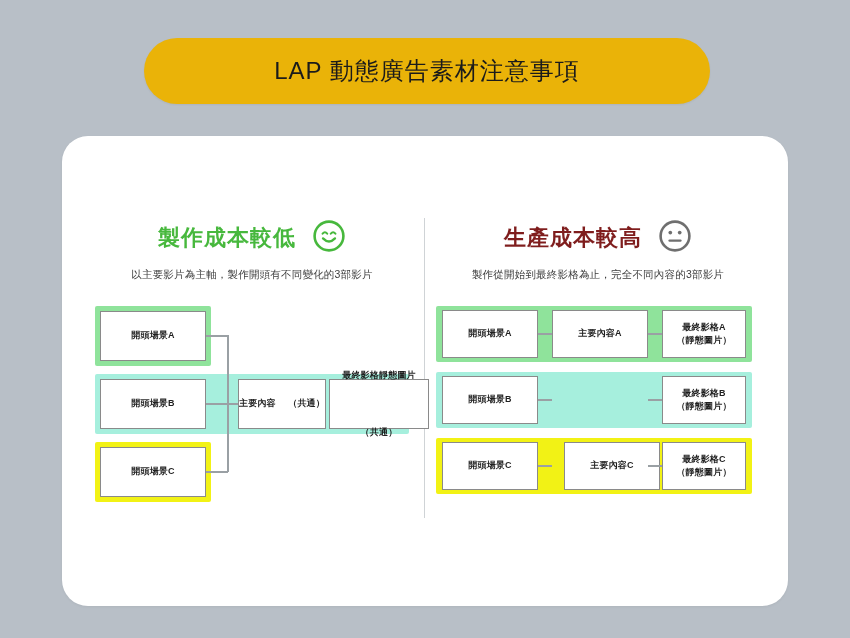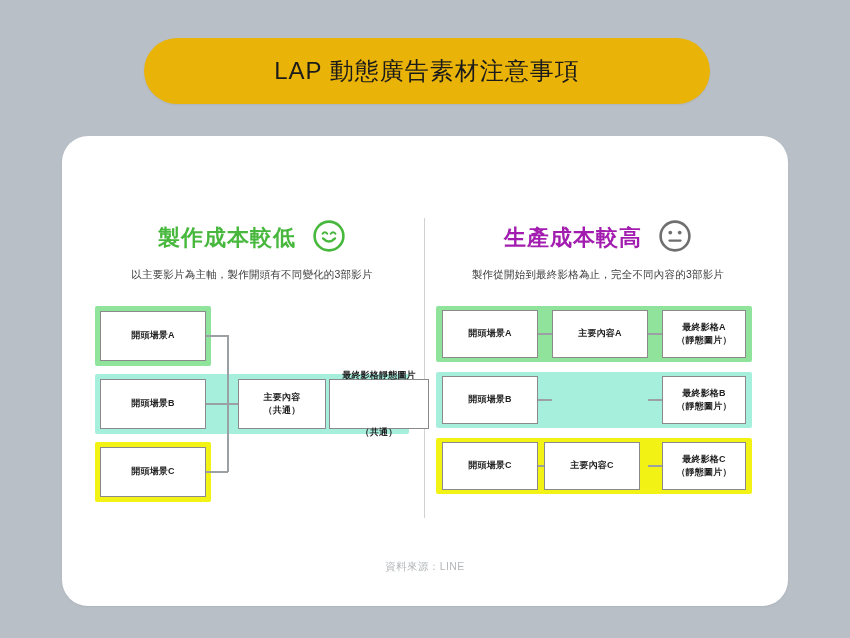--- a/index.html
+++ b/index.html
@@ -84,21 +84,21 @@
     gap: 16px;
     height: 36px;
   }
   .panel-title {
     font-size: 22px;
     font-weight: bold;
     letter-spacing: 1px;
     white-space: nowrap;
   }
   .panel-title.good { color: #47b83d; }
-  .panel-title.bad  { color: #a21caf; }
+  .panel-title.bad  { color: #7f1d1d; }
 
   .face { display: block; }
 
   .panel-sub {
     position: absolute;
     top: 132px;
     width: 100%;
     text-align: center;
     font-size: 10.5px;
     color: #3c3c3c;
@@ -202,21 +202,21 @@
         <div class="node" style="left:18px; top:5px;   width:106px; height:50px;">
           <span>開頭場景A</span>
         </div>
         <div class="node" style="left:18px; top:73px;  width:106px; height:50px;">
           <span>開頭場景B</span>
         </div>
         <div class="node" style="left:18px; top:141px; width:106px; height:50px;">
           <span>開頭場景C</span>
         </div>
 
-        <div class="node" style="left:156px; top:73px; width:88px; height:50px; flex-direction:column;">
+        <div class="node" style="left:156px; top:73px; width:88px; height:50px; flex-direction:row;justify-content:space-between;">
           <span>主要內容</span>
           <span>（共通）</span>
         </div>
         <div class="node" style="left:247px; top:73px; width:100px; height:50px; flex-direction:column;gap:43px;">
           <span>最終影格靜態圖片</span>
           <span>（共通）</span>
         </div>
 
       </div>
     </div>
@@ -262,28 +262,27 @@
         <div class="node" style="left:234px; top:70px; width:84px; height:48px; flex-direction:column;">
           <span>最終影格B</span>
           <span>（靜態圖片）</span>
         </div>
 
         <div class="band yellow" style="left:8px; top:132px; width:316px; height:56px;"></div>
         <div class="node" style="left:14px; top:136px; width:96px; height:48px;">
           <span>開頭場景C</span>
         </div>
         <div class="conn h" style="left:110px; top:159px; width:14px;"></div>
-        <div class="node" style="left:116px; top:136px; width:96px; height:48px;text-align:right;">
+        <div class="node" style="left:136px; top:136px; width:96px; height:48px;text-align:right;">
           <span>主要內容C</span>
         </div>
         <div class="conn h" style="left:220px; top:159px; width:14px;"></div>
         <div class="node" style="left:234px; top:136px; width:84px; height:48px; flex-direction:column;">
           <span>最終影格C</span>
           <span>（靜態圖片）</span>
         </div>
 
       </div>
     </div>
 
   </div>
 
-  <div id="footer">資料來源：LINE</div>
 </div>
 
 </body></html>

